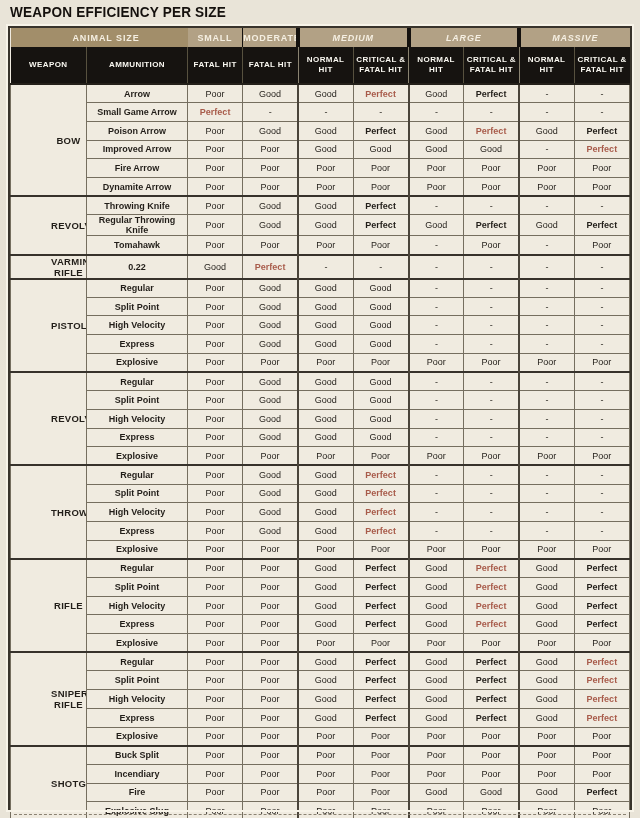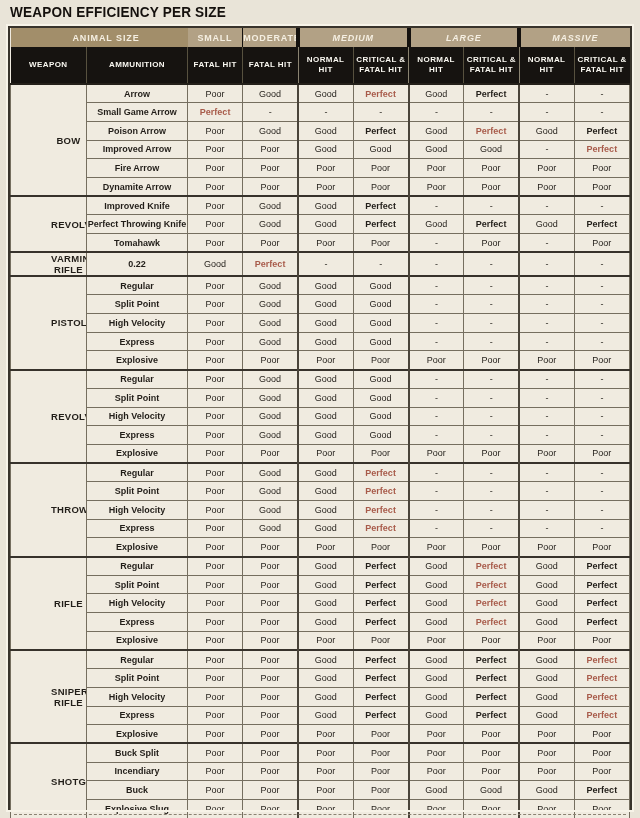--- a/index.html
+++ b/index.html
@@ -174,32 +174,32 @@
             <td>Poor</td>
             <td class="vsep">Poor</td>
             <td>Poor</td>
             <td class="vsep">Poor</td>
             <td>Poor</td>
             <td class="vsep">Poor</td>
             <td>Poor</td>
           </tr>
           <tr class="group-start">
             <td rowspan="3" class="weapon">REVOLVER</td>
-            <td class="ammo">Improved Knife</td>
-            <td>Poor</td>
-            <td>Good</td>
-            <td class="vsep">Good</td>
-            <td class="perfect">Perfect</td>
-            <td class="dash vsep">-</td>
-            <td class="dash">-</td>
-            <td class="dash vsep">-</td>
-            <td class="dash">-</td>
-          </tr>
-          <tr>
-            <td class="ammo">Perfect Throwing Knife</td>
+            <td class="ammo">Throwing Knife</td>
+            <td>Poor</td>
+            <td>Good</td>
+            <td class="vsep">Good</td>
+            <td class="perfect">Perfect</td>
+            <td class="dash vsep">-</td>
+            <td class="dash">-</td>
+            <td class="dash vsep">-</td>
+            <td class="dash">-</td>
+          </tr>
+          <tr>
+            <td class="ammo">Regular Throwing Knife</td>
             <td>Poor</td>
             <td>Good</td>
             <td class="vsep">Good</td>
             <td class="perfect">Perfect</td>
             <td class="vsep">Good</td>
             <td class="perfect">Perfect</td>
             <td class="vsep">Good</td>
             <td class="perfect">Perfect</td>
           </tr>
           <tr>
@@ -522,21 +522,21 @@
             <td>Poor</td>
             <td>Poor</td>
             <td class="vsep">Poor</td>
             <td>Poor</td>
             <td class="vsep">Poor</td>
             <td>Poor</td>
             <td class="vsep">Poor</td>
             <td>Poor</td>
           </tr>
           <tr>
-            <td class="ammo">Buck</td>
+            <td class="ammo">Fire</td>
             <td>Poor</td>
             <td>Poor</td>
             <td class="vsep">Poor</td>
             <td>Poor</td>
             <td class="vsep">Good</td>
             <td>Good</td>
             <td class="vsep">Good</td>
             <td class="perfect">Perfect</td>
           </tr>
           <tr>

